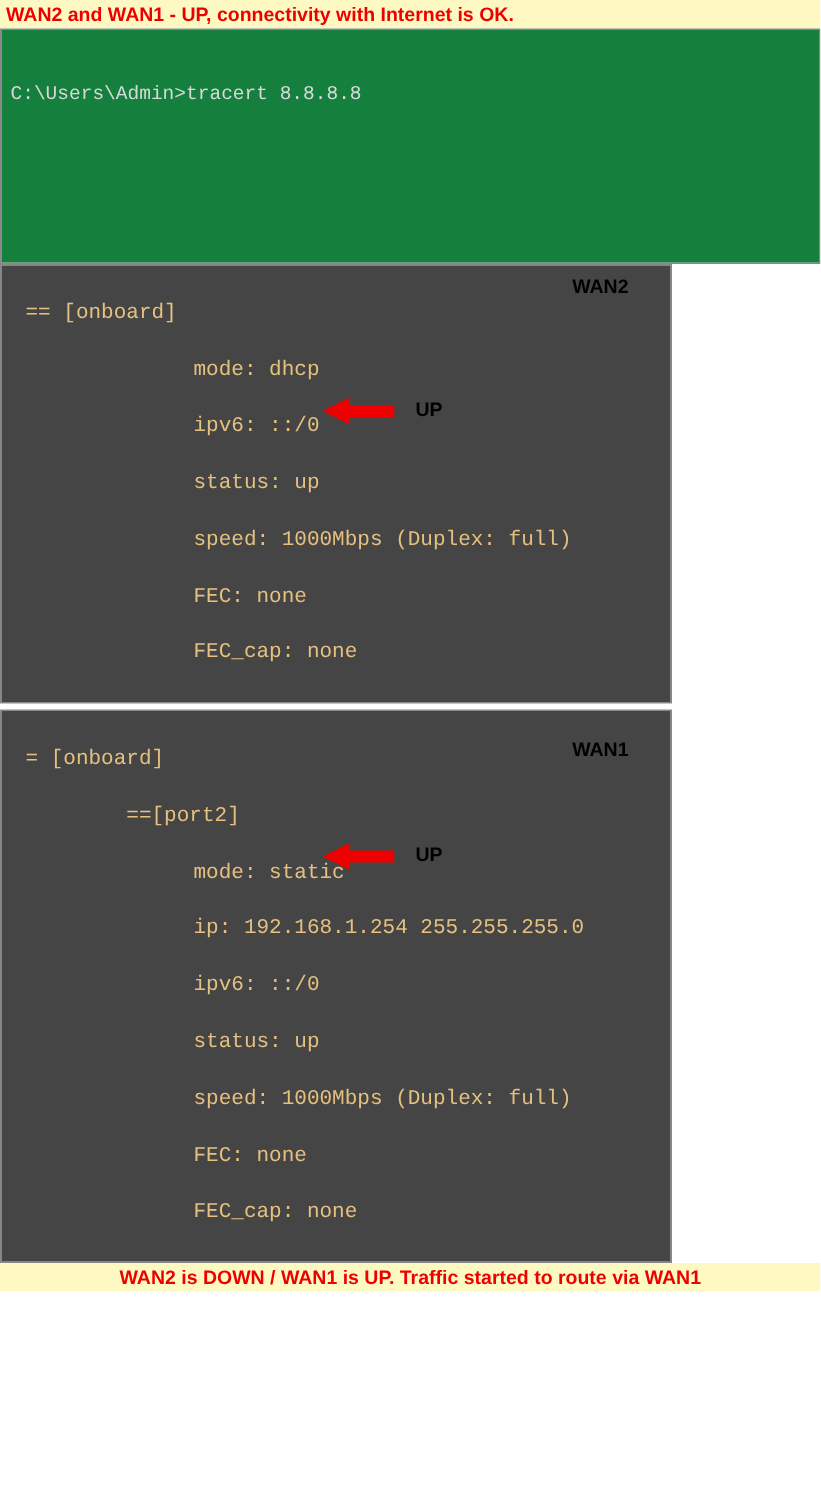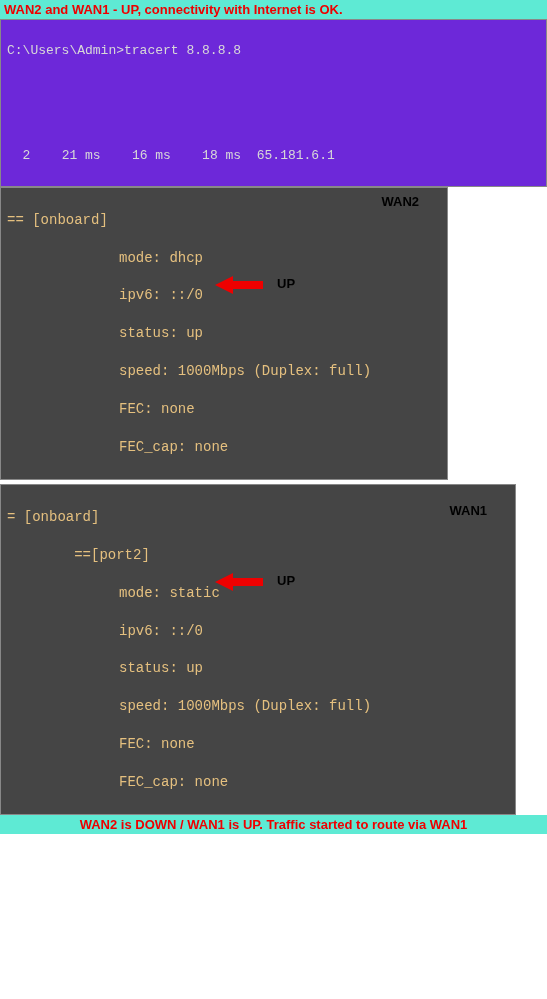--- a/index.html
+++ b/index.html
@@ -6,40 +6,40 @@
   body {
     width: 547px;
     background: #fff;
     font-family: Arial, sans-serif;
   }
   .heading {
     color: #ee0000;
     font-weight: bold;
     font-size: 13px;
     padding: 2px 4px;
-    background: #5eead4;
+    background: #fef9c3;
   }
   .chunk { position: relative; border: 1px solid #888; }
   .term {
-    background: #6d28d9;
+    background: #15803d;
     color: #d8d8d8;
     font-family: "Consolas","Courier New",monospace;
     font-size: 13px;
     line-height: 1.35;
-    padding: 4px 6px;
+    padding: 16px 6px;
     white-space: pre;
   }
   .term .row { white-space: pre; }
   .nic {
     background: #454545;
     color: #e5c07f;
     font-family: "Consolas","Courier New",monospace;
     font-size: 14px;
     line-height: 1.35;
-    padding: 4px 6px;
+    padding: 4px 16px;
     white-space: pre;
   }
   .nic .eq { color: #e5c07f; }
   .nic .kv { padding-left: 112px; }
   .hdr { }
   .ann {
     position: absolute;
     color: #000000;
     font-weight: bold;
     font-size: 13px;
@@ -56,21 +56,20 @@
 </head>
 <body>
 
 <div class="heading">WAN2 and WAN1 - UP, connectivity with Internet is OK.</div>
 
 <div class="chunk">
 <div class="term">
 <div>C:\Users\Admin&gt;tracert 8.8.8.8</div>
 <div>&nbsp;</div>
 <div>&nbsp;</div>
-<div class="row">  <span>2</span>    <span>21 ms</span>    <span>16 ms</span>    <span>18 ms</span>  <span>65.181.6.1</span></div>
 </div>
 </div>
 
 <div class="chunk" style="width:448px;">
 <div class="nic">
 <div class="hdr"><span class="eq">== [onboard]</span></div>
 <div class="kv">mode: dhcp</div>
 <div class="kv">ipv6: ::/0</div>
 <div class="kv">status: up</div>
 <div class="kv">speed: 1000Mbps (Duplex: full)</div>
@@ -81,25 +80,26 @@
 <span class="arrow" style="top:88px; left:214px;">
   <svg width="48" height="18">
         <polygon points="0,9 18,0 18,5 48,5 48,13 18,13 18,18" fill="#ee0000"></polygon>
       </svg>
 </span>
 <span class="ann" style="top:88px; left:276px;">UP</span>
 </div>
 
 <div class="gap"></div>
 
-<div class="chunk" style="width:516px;">
+<div class="chunk" style="width:448px;">
 <div class="nic">
 <div class="hdr"><span class="eq">= [onboard]</span></div>
 <div class="hdr"><span>        ==[port2]</span></div>
 <div class="kv">mode: static</div>
+<div class="kv">ip: 192.168.1.254 255.255.255.0</div>
 <div class="kv">ipv6: ::/0</div>
 <div class="kv">status: up</div>
 <div class="kv">speed: 1000Mbps (Duplex: full)</div>
 <div class="kv">FEC: none</div>
 <div class="kv">FEC_cap: none</div>
 </div>
 <span class="ann" style="top:18px; right:28px;">WAN1</span>
 <span class="arrow" style="top:88px; left:214px;">
   <svg width="48" height="18">
         <polygon points="0,9 18,0 18,5 48,5 48,13 18,13 18,18" fill="#ee0000"></polygon>

